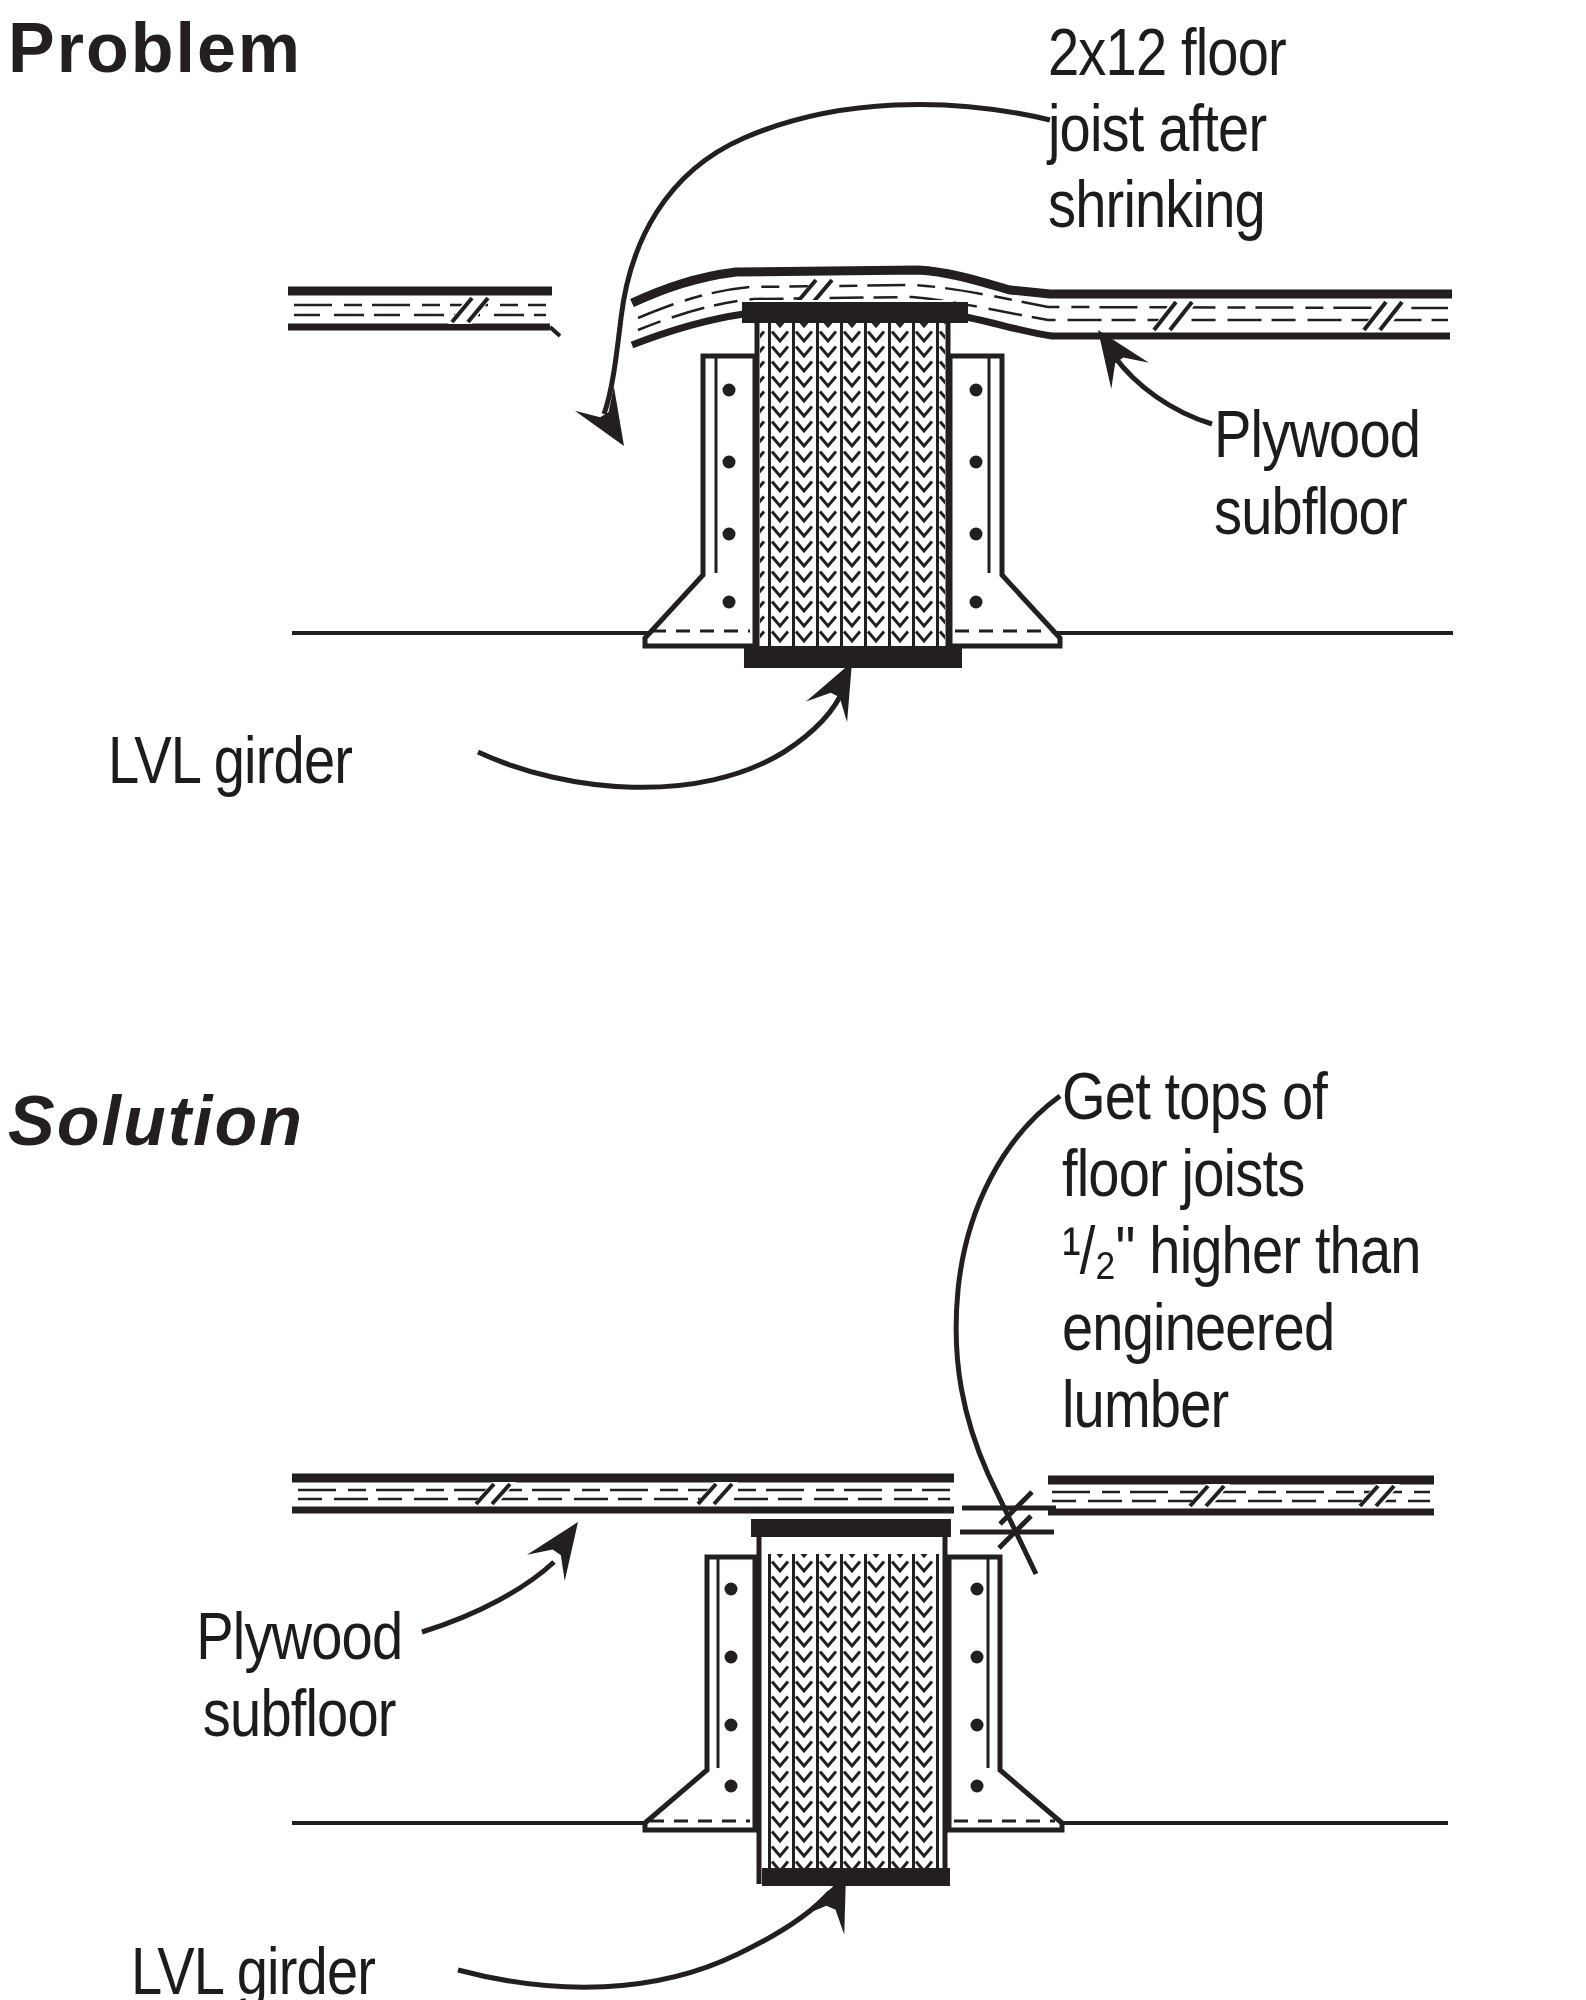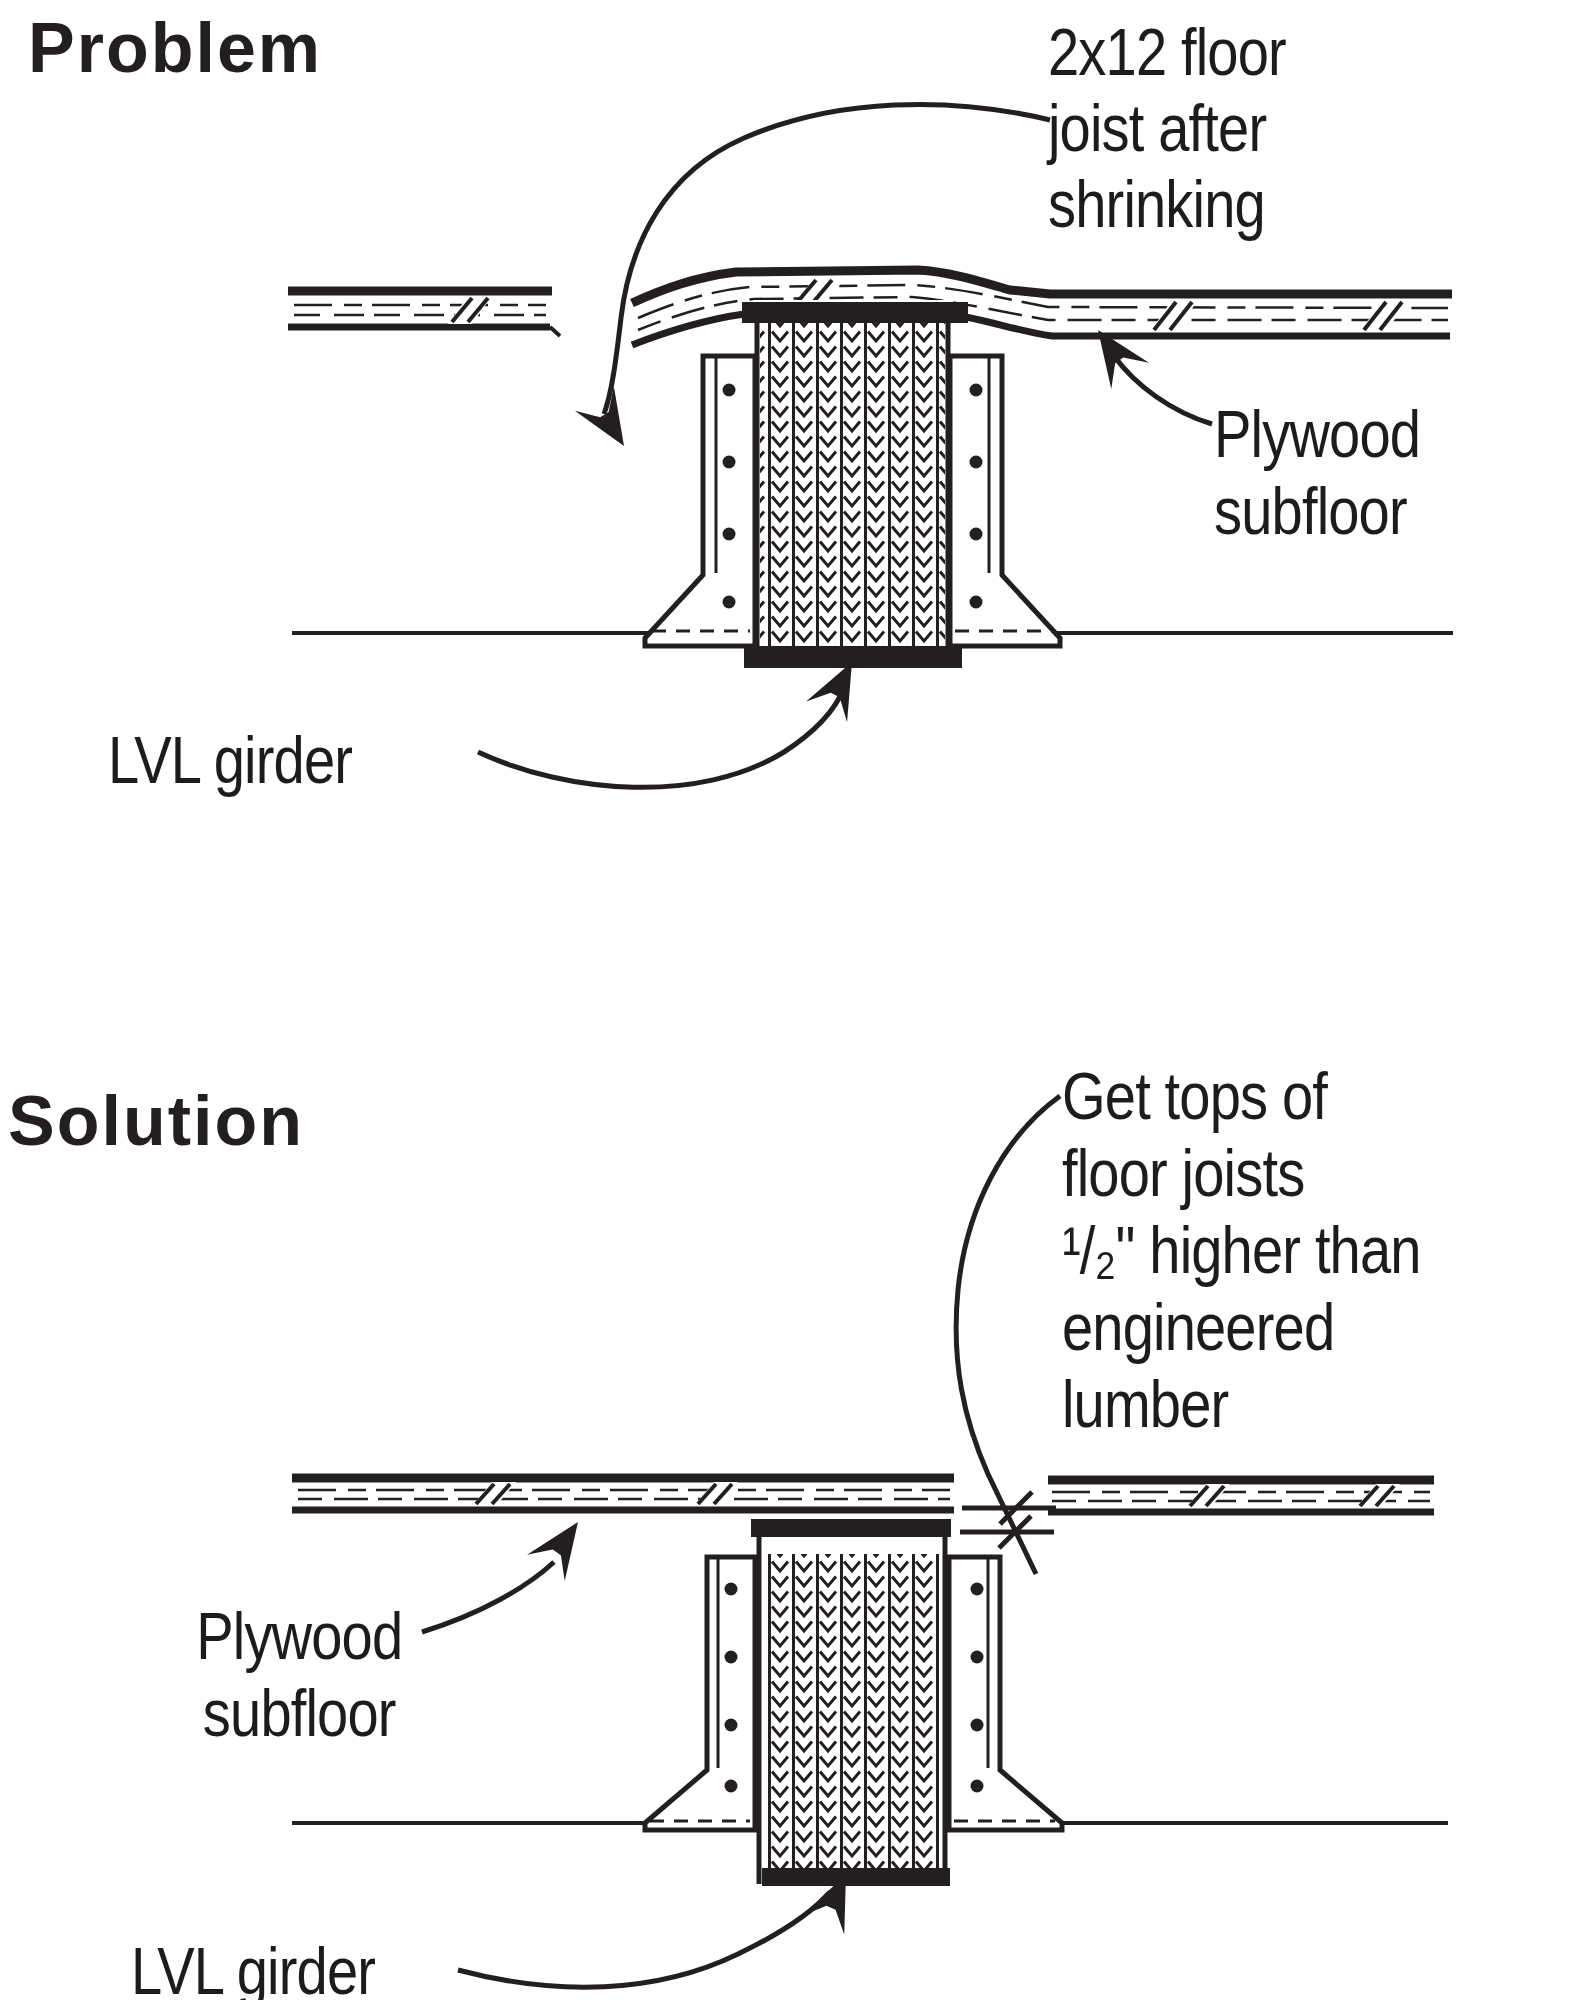--- a/index.html
+++ b/index.html
@@ -177,32 +177,32 @@
       <use href="#ahead" transform="translate(578,1522) rotate(-55)"></use>
     </g>
 
     <g>
       <path d="M458,1970 C556,1996 656,1994 738,1954 C788,1930 816,1908 830,1892" fill="none" stroke="#231f20" stroke-width="5"></path>
       <use href="#ahead" transform="translate(846,1874) rotate(-66)"></use>
     </g>
   </g>
 </svg>
 
-<div class="heading" style="left:8px;top:12px;margin-left:20px;">Problem</div>
+<div class="heading" style="left:8px;top:12px;">Problem</div>
 
 <div class="lbl" style="left:1048px;top:14px;line-height:76px;">2x12 floor
 joist after
 shrinking</div>
 
 <div class="lbl" style="left:1214px;top:396px;">Plywood
 subfloor</div>
 
 <div class="lbl" style="left:108px;top:722px;">LVL girder</div>
 
-<div class="heading" style="left:8px;top:1085px;">Solution</div>
+<div class="heading" style="left:8px;top:1085px;font-style:italic;">Solution</div>
 
 <div class="lbl" style="left:1062px;top:1058px;">Get tops of
 floor joists
 ¹/₂" higher than
 engineered lumber</div>
 
 <div class="lbl center" style="left:176px;top:1598px;width:290px;">Plywood
 subfloor</div>
 
 <div class="lbl" style="left:131px;top:1933px;">LVL girder</div>

